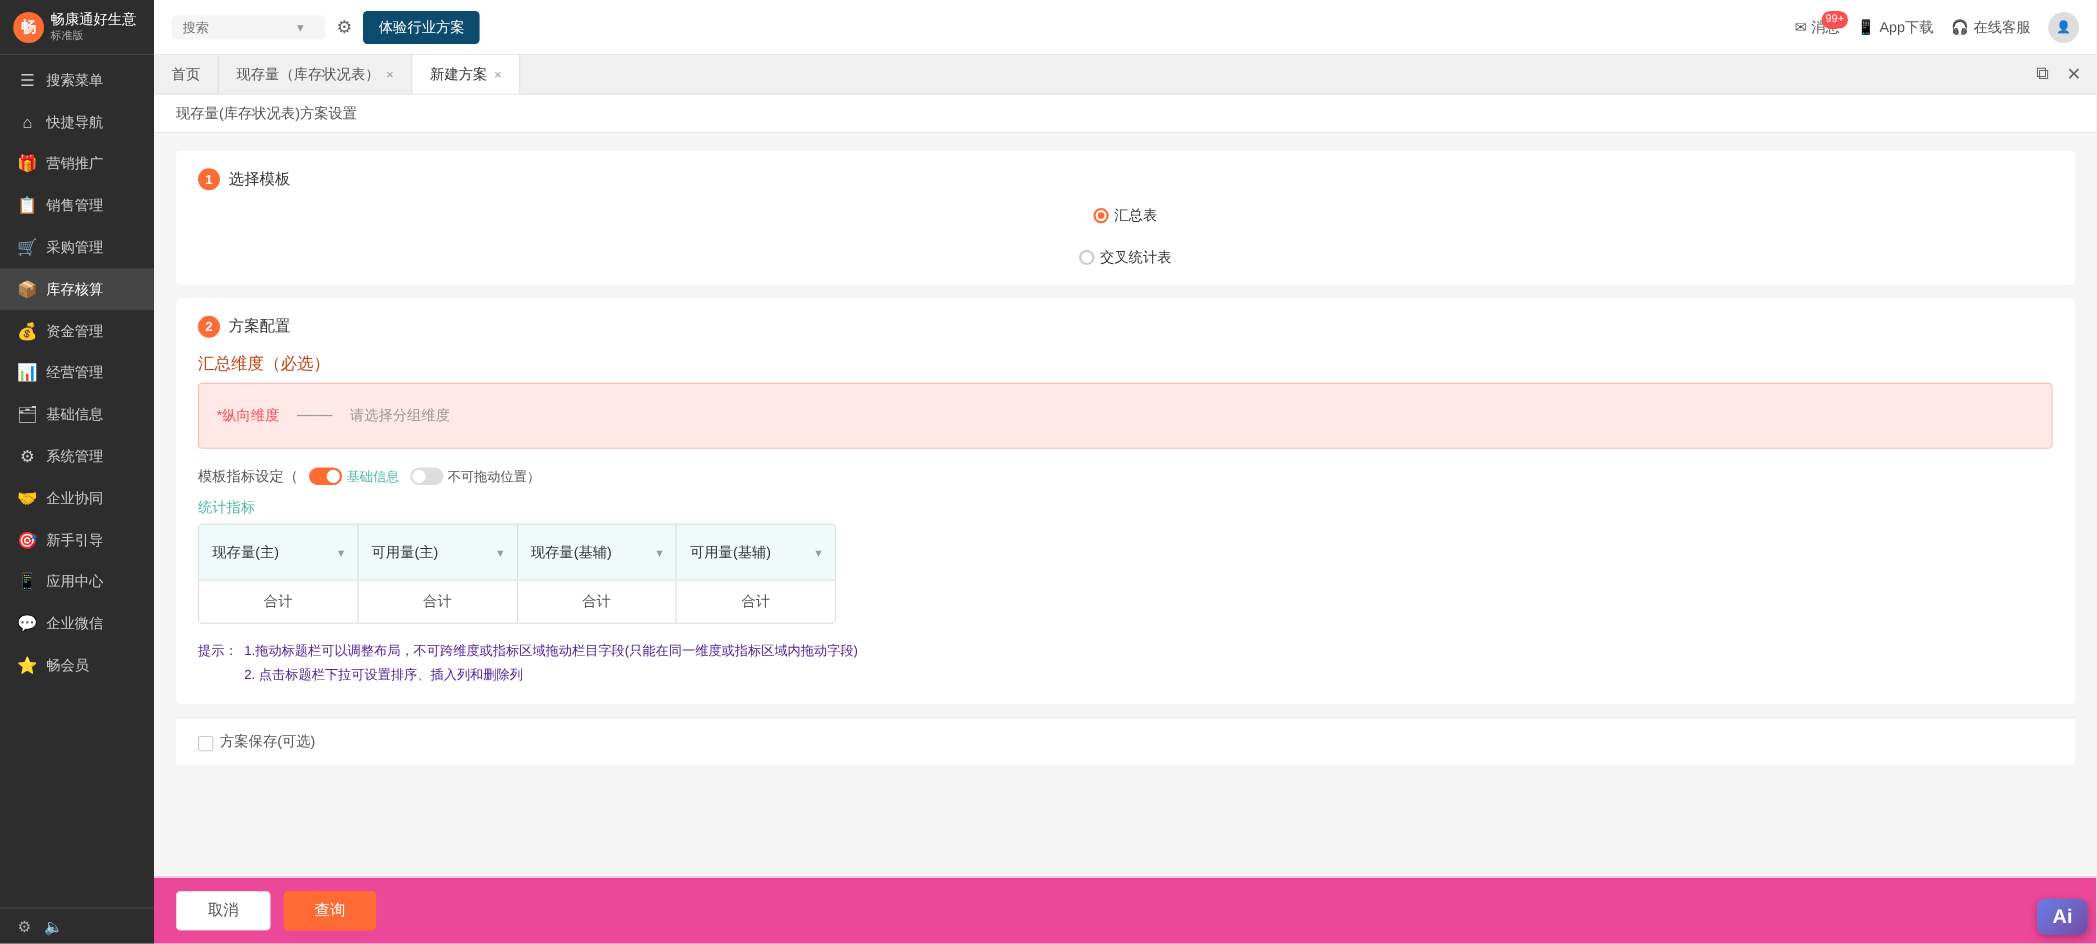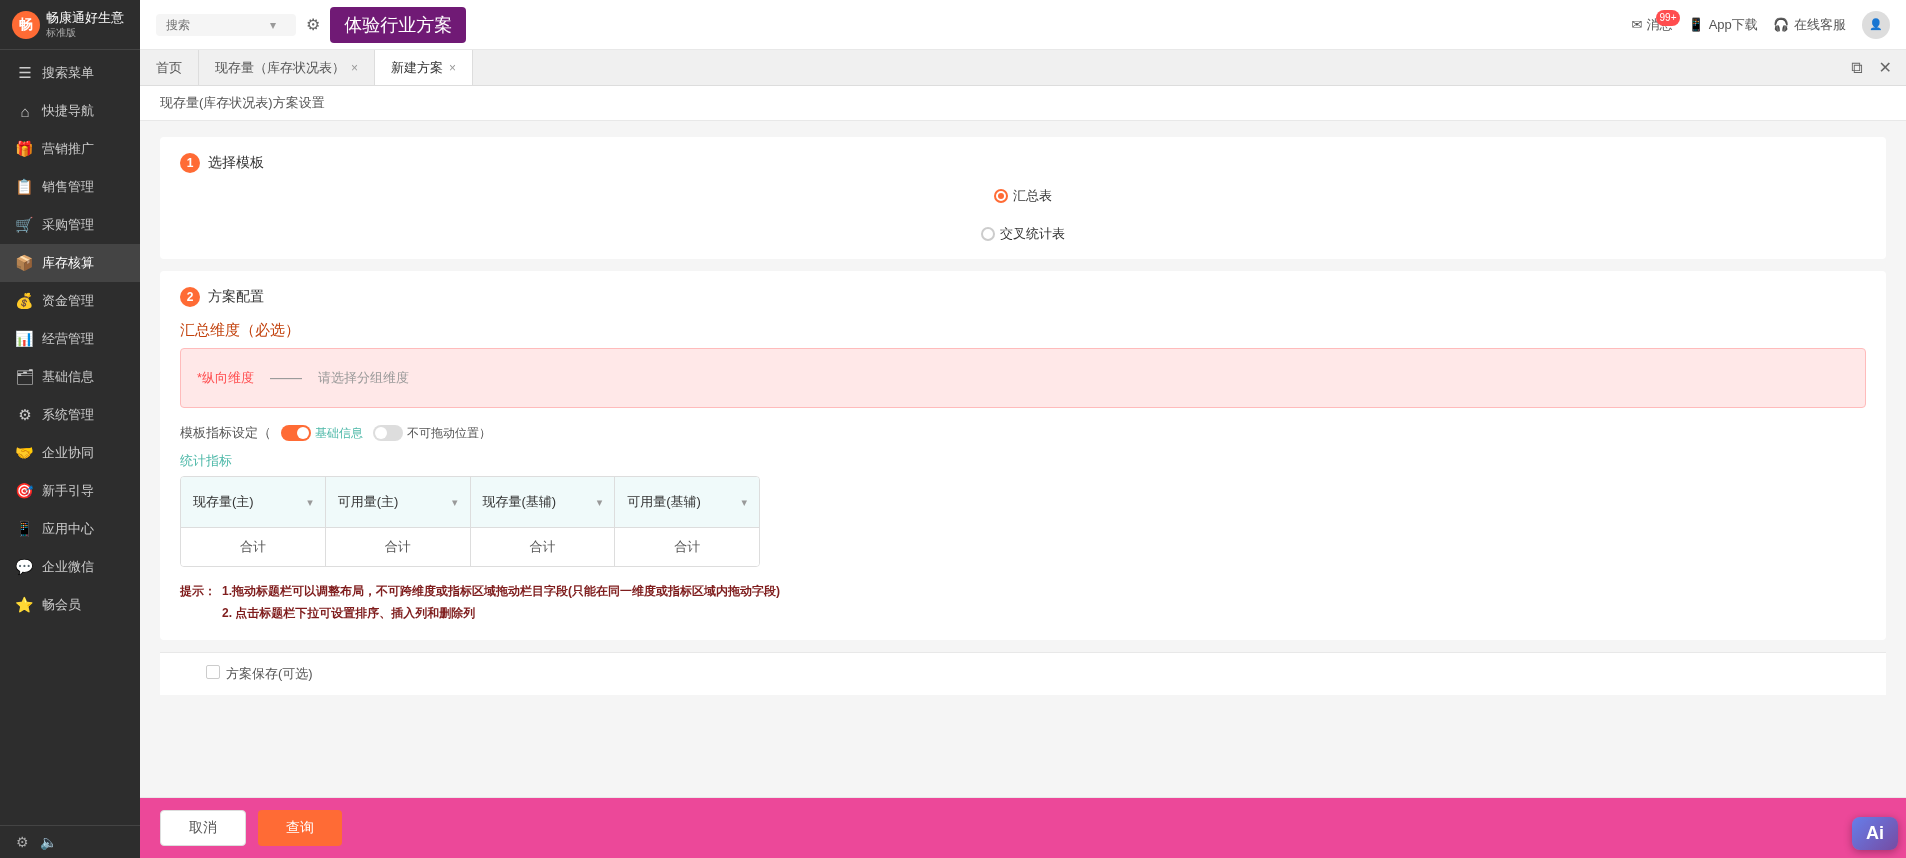--- a/index.html
+++ b/index.html
@@ -65,22 +65,22 @@
     .topbar-left { display: flex; align-items: center; gap: 10px; }
     .topbar-search {
       display: flex; align-items: center; gap: 4px;
       background: #f5f5f5; border-radius: 4px; padding: 4px 10px;
       width: 140px;
     }
     .topbar-search input { border: none; background: transparent; outline: none; font-size: 12px; width: 100px; }
     .topbar-dropdown { color: #999; cursor: pointer; font-size: 12px; }
     .topbar-gear { font-size: 16px; color: #666; cursor: pointer; }
     .topbar-btn {
-      background: #701a75; color: #fff; border: none; border-radius: 4px;
-      padding: 6px 14px; font-size: 18px; cursor: pointer;
+      background: #0c4a6e; color: #fff; border: none; border-radius: 4px;
+      padding: 6px 14px; font-size: 13px; cursor: pointer;
     }
     .topbar-right { display: flex; align-items: center; gap: 16px; }
     .topbar-right-item { display: flex; align-items: center; gap: 4px; font-size: 13px; color: #555; cursor: pointer; position: relative; }
     .badge {
       background: #ff4d4f; color: #fff; border-radius: 10px;
       font-size: 10px; padding: 0 4px; min-width: 16px;
       text-align: center; line-height: 16px; position: absolute; top: -6px; right: -8px;
     }
     .user-avatar { width: 28px; height: 28px; border-radius: 50%; background: #ddd; display: flex; align-items: center; justify-content: center; font-size: 11px; }
 
@@ -172,26 +172,26 @@
     .stats-col {
       flex: 1; padding: 16px 12px; display: flex; align-items: center; justify-content: space-between;
       border-right: 1px solid #ddd; font-size: 13px; color: #333;
     }
     .stats-col:last-child { border-right: none; }
     .stats-col-body { flex: 1; padding: 10px 12px; text-align: center; border-right: 1px solid #ddd; font-size: 13px; color: #555; }
     .stats-col-body:last-child { border-right: none; }
     .chevron { color: #999; font-size: 11px; }
 
     
-    .tips { margin-top: 14px; font-size: 12px; color: #7f1d1d; line-height: 1.8; font-weight: bold; }
+    .tips { margin-top: 14px; font-size: 12px; color: #4c1d95; line-height: 1.8; }
     .tips .tip-line { display: flex; gap: 6px; }
 
     
     .save-area { background: #fff; border-top: 1px solid #e8e8e8; padding: 12px 20px; display: flex; align-items: center; }
-    .save-checkbox { display: flex; align-items: flex-start; gap: 6px; font-size: 13px; color: #555; cursor: pointer; margin-left: 26px; }
+    .save-checkbox { display: flex; align-items: flex-end; gap: 6px; font-size: 13px; color: #555; cursor: pointer; }
     .checkbox-box { width: 14px; height: 14px; border: 1px solid #ccc; border-radius: 2px; }
 
     
     .footer-btns {
       background: #ec4899; padding: 12px 20px; display: flex; justify-content: flex-start; gap: 12px;
       border-top: 1px solid #e8e8e8; flex-shrink: 0;
     }
     .btn-cancel {
       background: #fff; border: 1px solid #ddd; border-radius: 4px;
       padding: 8px 28px; font-size: 14px; color: #555; cursor: pointer;

